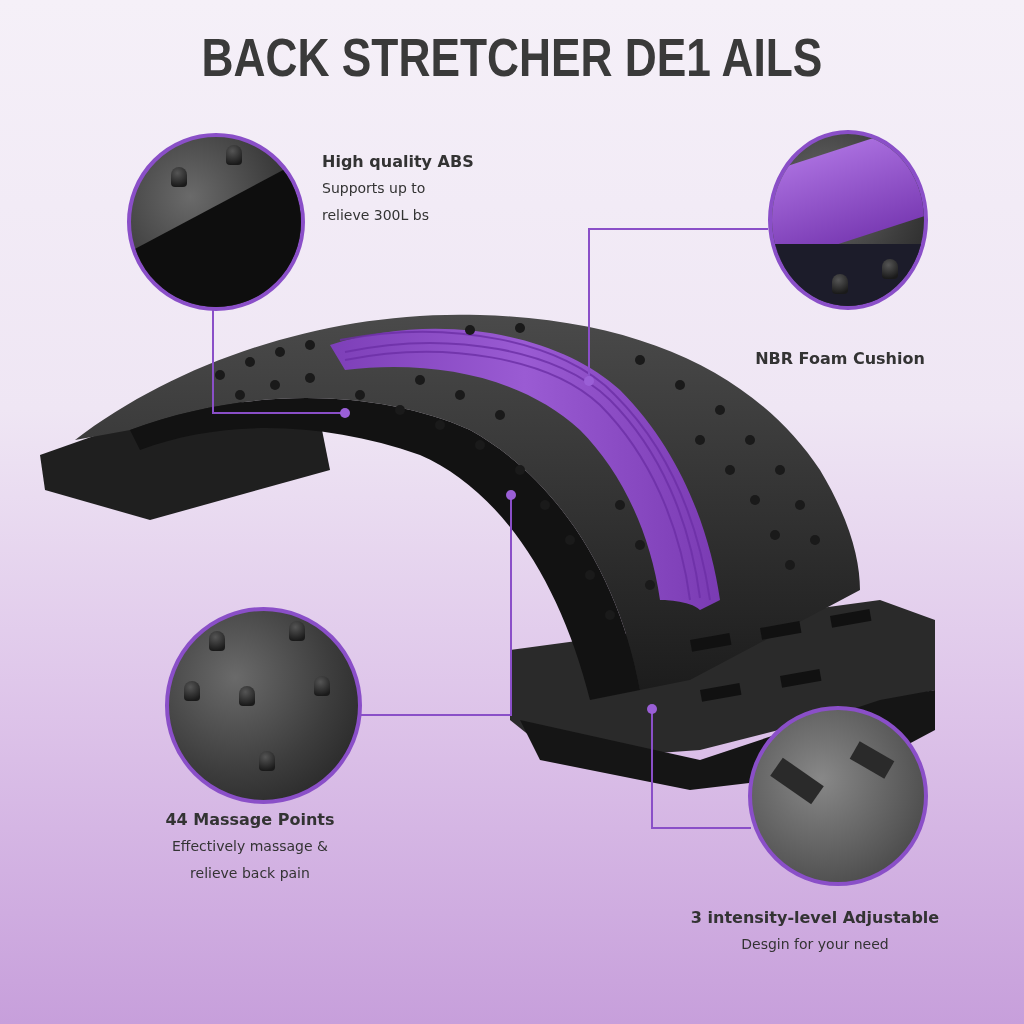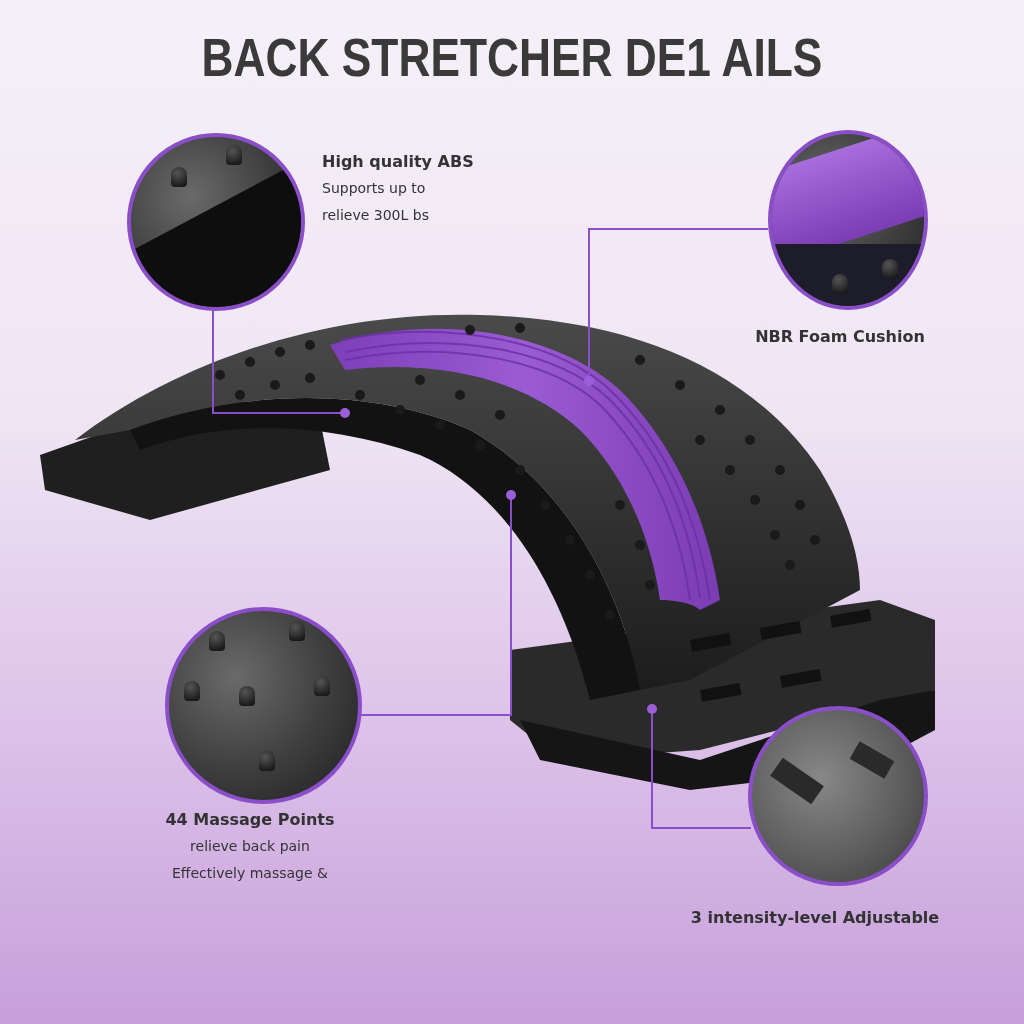--- a/index.html
+++ b/index.html
@@ -156,25 +156,26 @@
   <div style="position:absolute; left:20px; top:60px; width:50px; height:22px; background:#2a2a2a; transform:rotate(35deg);"></div>
   <div style="position:absolute; left:100px; top:40px; width:40px; height:20px; background:#2a2a2a; transform:rotate(30deg);"></div>
 </div>
 
 <div class="feature" style="left:322px; top:149px;">
   <div class="head">High quality ABS</div>
   <div class="desc">Supports up to</div>
   <div class="desc">relieve 300L bs</div>
 </div>
 
-<div class="feature center" style="left:700px; top:324px; width:280px;">
+<div class="feature center" style="left:700px; top:346px; width:280px;">
   <div class="head">NBR Foam Cushion</div>
 </div>
 
 <div class="feature center" style="left:100px; top:807px; width:300px;">
   <div class="head">44 Massage Points</div>
+  <div class="desc">Effectively massage &amp;</div>
   <div class="desc">relieve back pain</div>
-  <div class="desc">Effectively massage &amp;</div>
 </div>
 
 <div class="feature center" style="left:630px; top:905px; width:370px;">
   <div class="head">3 intensity-level Adjustable</div>
+  <div class="desc">Desgin for your need</div>
 </div>
 
 </body></html>

